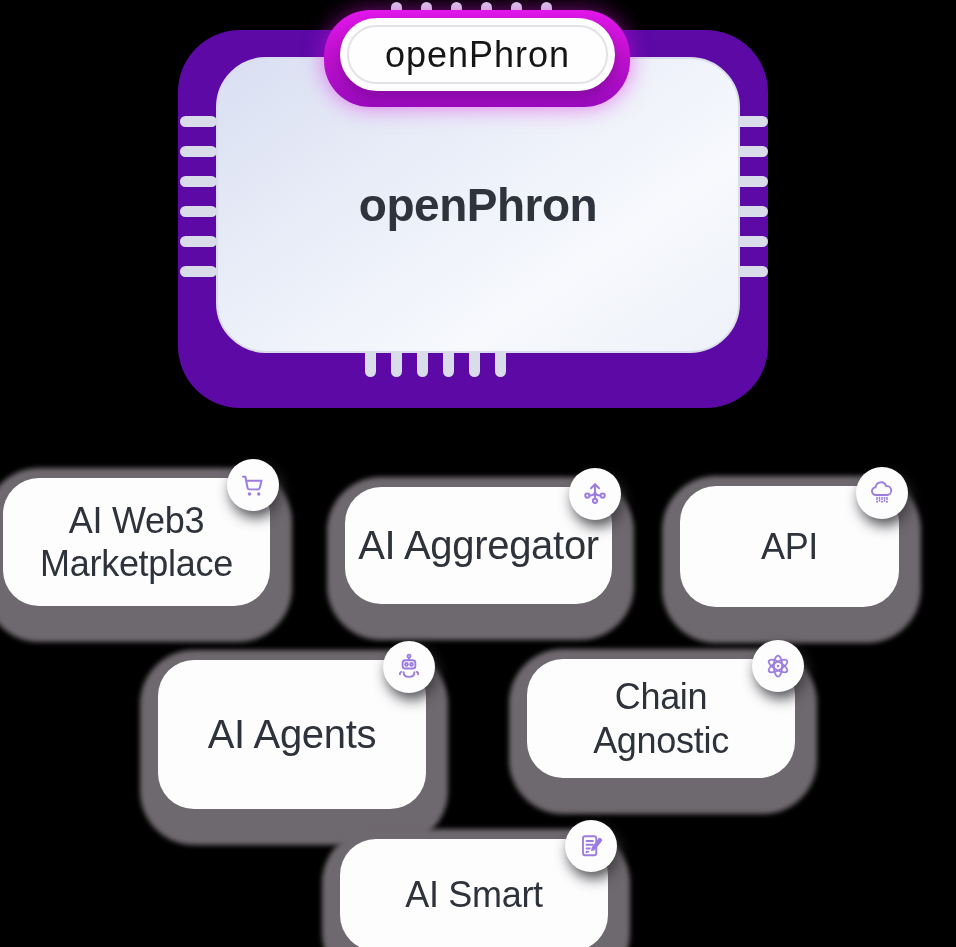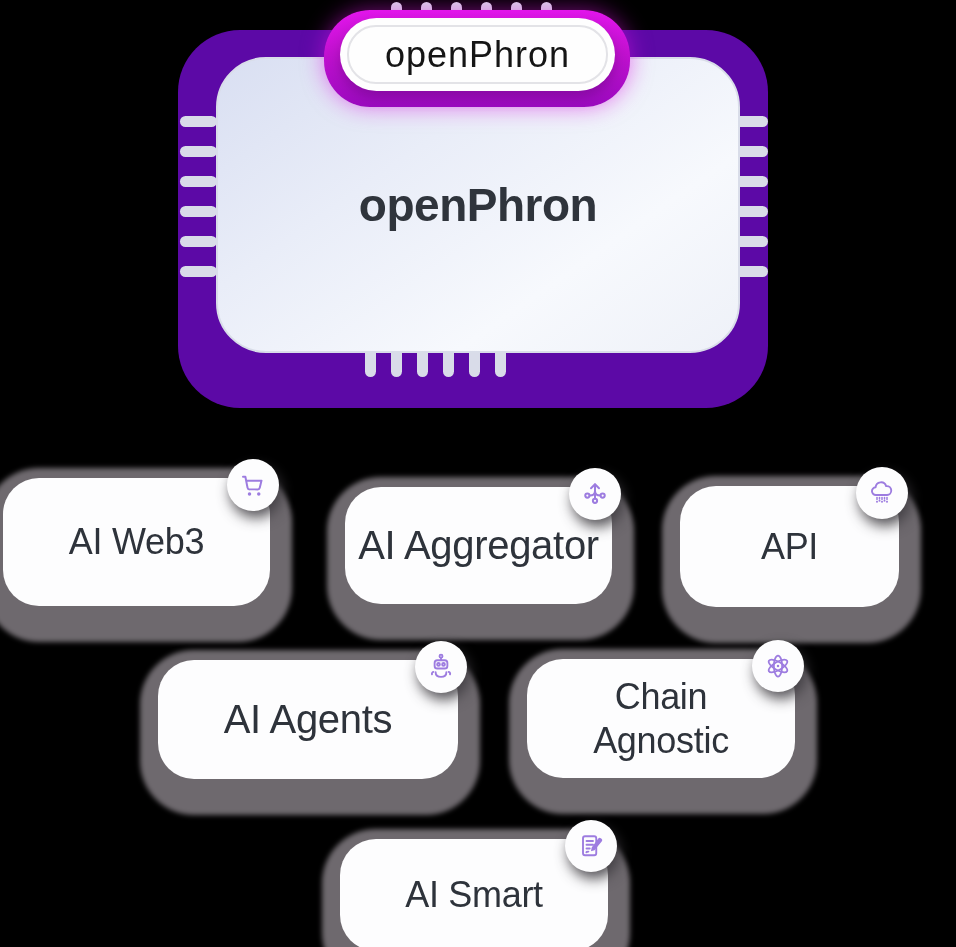--- a/index.html
+++ b/index.html
@@ -40,21 +40,21 @@
   .two-line .card{font-size:36px;line-height:1.2;}
   .one-line .card{font-size:40px;}
   .icon-circle{position:absolute;right:-9px;top:-19px;width:52px;height:52px;border-radius:50%;
                background:#fdfdfe;box-shadow:3px 7px 13px rgba(60,58,62,.85);
                display:flex;align-items:center;justify-content:center;color:#9d7ce0;}
   .icon-circle svg{width:30px;height:30px;}
 
   .cg1{left:3px;top:478px;width:267px;height:128px;}
   .cg2{left:345px;top:487px;width:267px;height:117px;}
   .cg3{left:680px;top:486px;width:219px;height:121px;}
-  .cg4{left:158px;top:660px;width:268px;height:119px;padding-left:32px;}
+  .cg4{left:158px;top:660px;width:268px;height:149px;}
   .cg5{left:527px;top:659px;width:268px;height:119px;}
   .cg6{left:340px;top:839px;width:268px;height:112px;}
 </style>
 </head>
 <body>
 
 <div class="stage">
 
   <div class="chip">
     <div class="pin pt" style="left:213px"></div>
@@ -95,20 +95,21 @@
     <div class="chip-pill">
       <div class="pill-ring"></div>
       <span class="pill-label">openPhron</span>
     </div>
   </div>
 
   <div class="card-group cg1 two-line">
     <div class="card-shadow"></div>
     <div class="card">
       <span>AI Web3</span>
+      <span>Marketplace</span>
     </div>
     <div class="icon-circle">
       <svg viewBox="0 0 24 24" fill="none" stroke="currentColor" stroke-width="1.6" stroke-linecap="round" stroke-linejoin="round">
         <circle cx="9.2" cy="19.1" r="1.4" fill="currentColor" stroke="none"></circle>
         <circle cx="16.6" cy="19.1" r="1.4" fill="currentColor" stroke="none"></circle>
         <path d="M4 5.4h1.9l1.7 8.7a1.7 1.7 0 0 0 1.7 1.4h6.4a1.7 1.7 0 0 0 1.7-1.3l1.4-5.7H7"></path>
       </svg>
     </div>
   </div>
 

